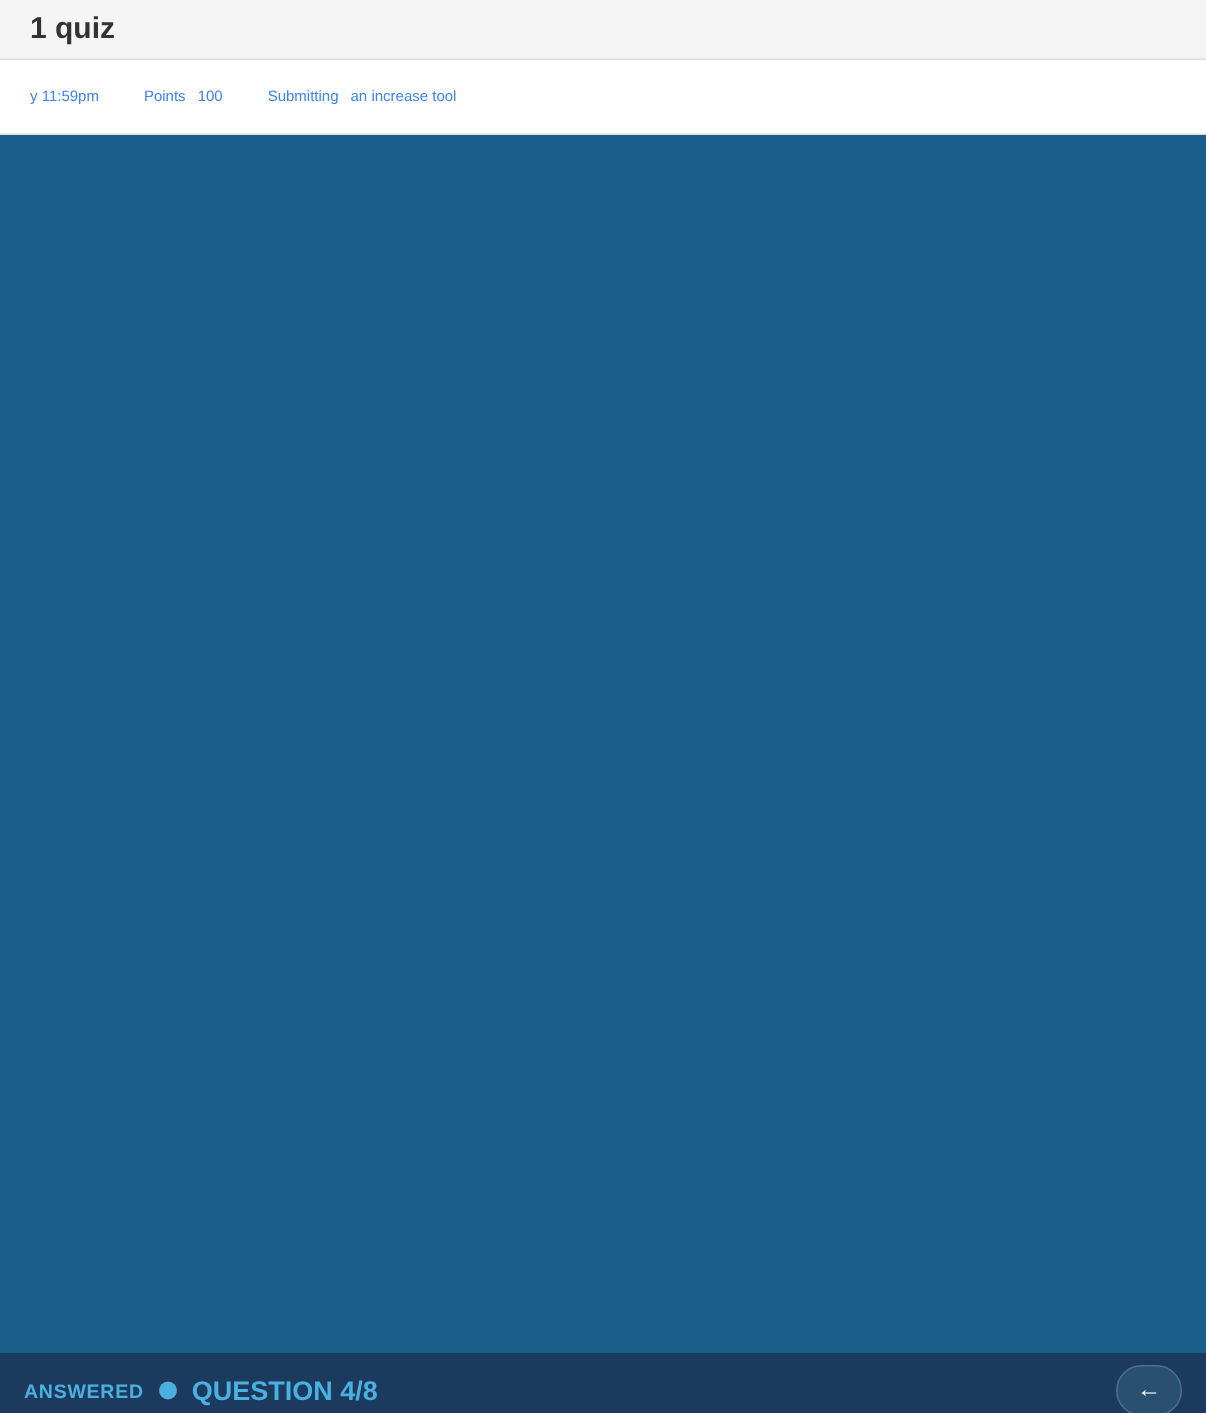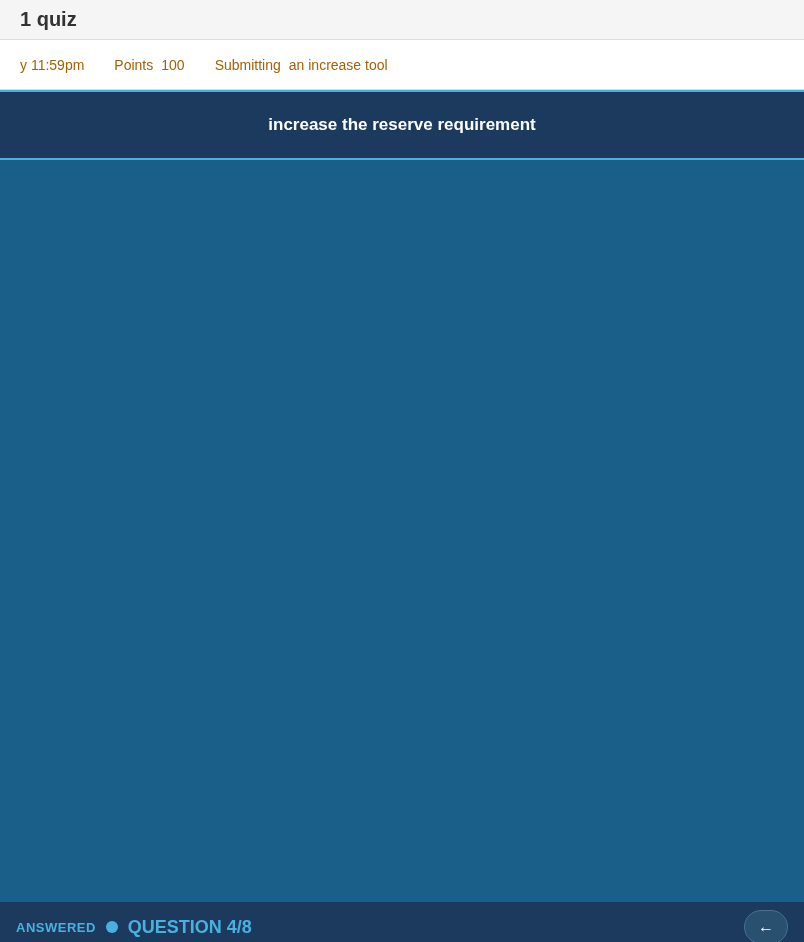--- a/index.html
+++ b/index.html
@@ -18,22 +18,22 @@
       padding: 0 20px;
       height: 50px;
       display: flex;
       align-items: center;
       gap: 30px;
     }
     .header-meta {
       display: flex;
       align-items: center;
       gap: 8px;
-      font-size: 14px;
-      color: #a16207;
+      font-size: 10px;
+      color: #3b82f6;
     }
     .header-meta-label {
       font-weight: normal;
     }
     .header-meta-value {
       font-weight: normal;
     }
 
     
     .quiz-container {
@@ -184,23 +184,20 @@
     <span class="header-meta-value">an increase tool</span>
   </span>
 </div>
 
 <div class="quiz-container">
 
 
   <div class="answers-area">
 
 
-    <div class="answer-option">
-      <span class="answer-option-text">increase the reserve requirement</span>
-    </div>
 
     <div class="answers-spacer"></div>
 
   </div>
 
 </div>
 
 <div class="status-bar">
   <span class="status-answered">ANSWERED</span>
   <span class="status-dot"></span>

